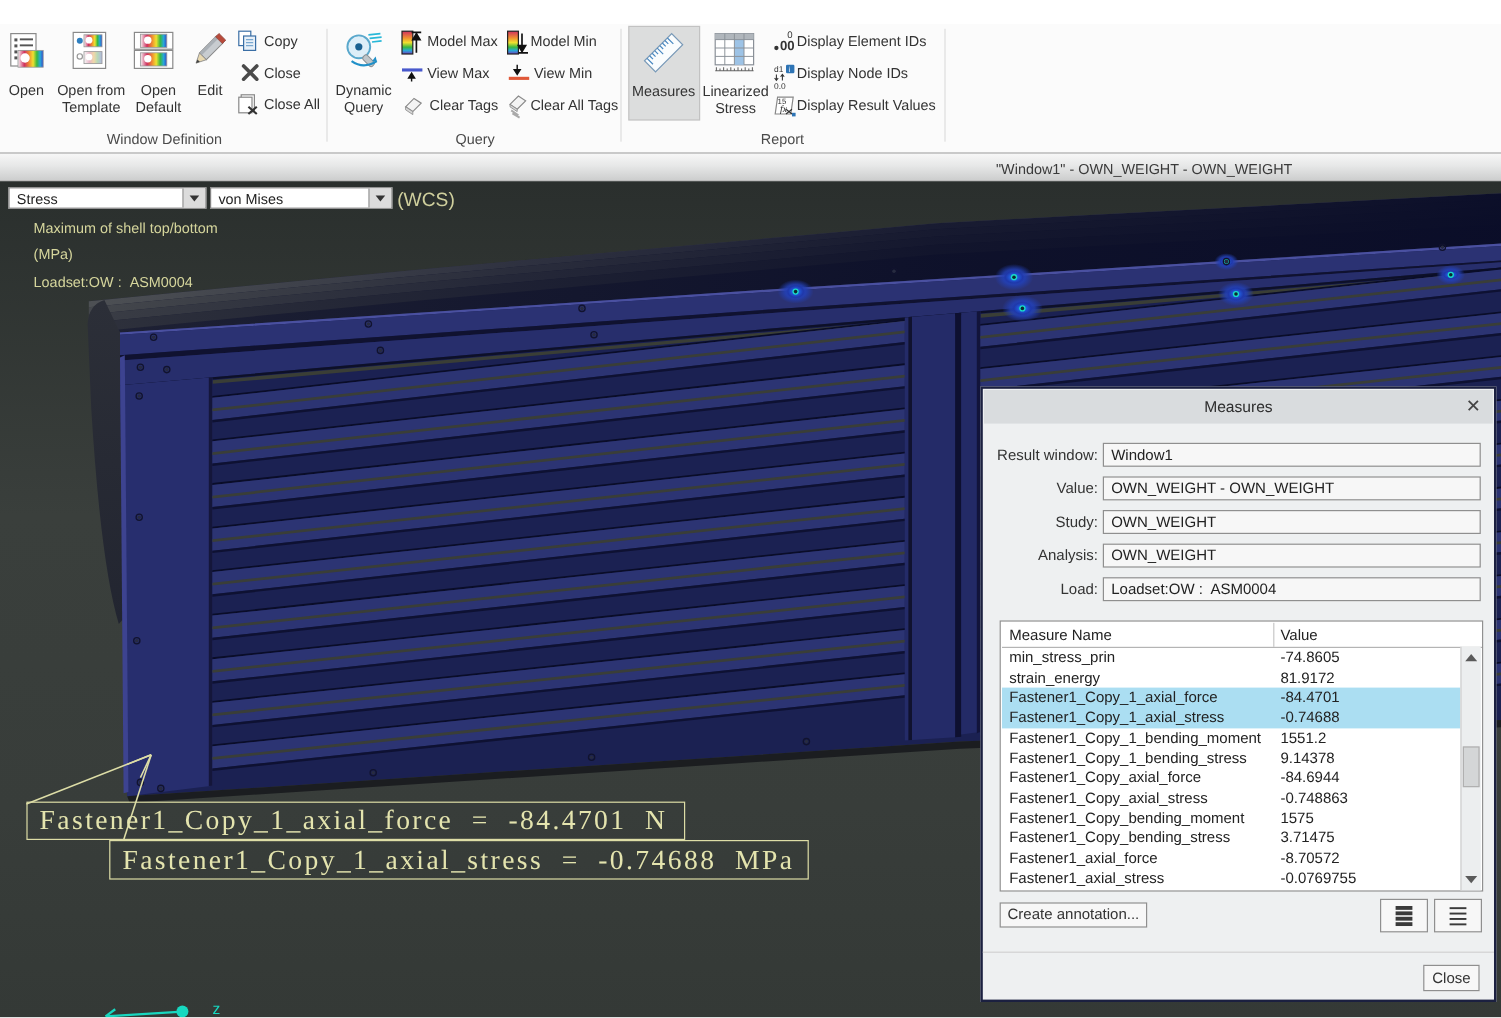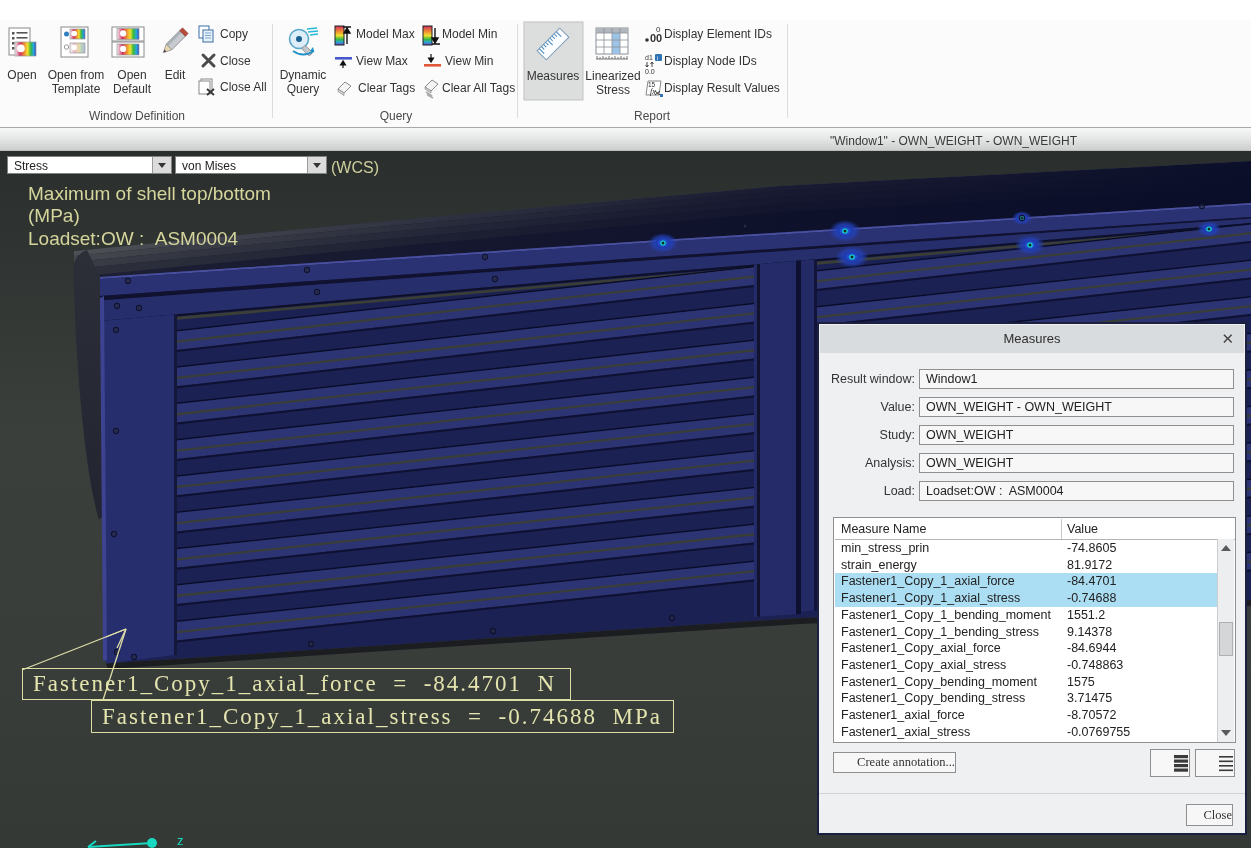--- a/index.html
+++ b/index.html
@@ -30,21 +30,21 @@
     background:linear-gradient(#2a2f2d 0%,#3a3f3c 40%,#383d3a 75%,#343936 100%);}
   #scene{position:absolute;left:0;top:0;}
   .combo{position:absolute;top:5px;height:18px;background:#fff;border:1px solid #828282;
     box-sizing:border-box;font-size:12px;color:#222;}
   .combo .txt{position:absolute;left:6px;top:2px;}
   .combo .arr{position:absolute;right:0;top:0;width:18px;height:16px;background:#dcdcdc;
     border-left:1px solid #9a9a9a;}
   .combo .arr:after{content:"";position:absolute;left:5px;top:6px;border:4px solid transparent;
     border-top:5px solid #333;}
   #wcs{position:absolute;left:331px;top:8px;font-size:16px;color:#cfcf9d;}
-  .ytext{position:absolute;font-size:19px;color:#d5d59c;white-space:nowrap;}
+  .ytext{position:absolute;font-size:12px;color:#d5d59c;white-space:nowrap;}
   .annbox{position:absolute;border:1px solid #ddddA6;color:#e4e4ae;
     font-family:"Liberation Serif",serif;font-size:23px;letter-spacing:2px;
     white-space:nowrap;box-sizing:border-box;}
   
   #dlg{position:absolute;left:817px;top:322px;width:430px;height:513px;
     background:#eef0f1;border:2px solid #1b2040;box-sizing:border-box;}
   #dlg-title{position:absolute;left:1px;top:1px;width:424px;height:28px;background:#d9dcde;
     font-size:13px;color:#2e2e2e;text-align:center;line-height:28px;}
   #dlg-x{position:absolute;right:10px;top:0px;font-size:15px;color:#444;}
   .frow{position:absolute;left:0;width:100%;height:20px;}
@@ -52,21 +52,21 @@
   .fbox{position:absolute;left:100px;top:0;width:315px;height:20px;background:#f7f7f7;
     border:1px solid #8f8f8f;box-sizing:border-box;font-size:12.5px;color:#222;
     line-height:18px;padding-left:6px;white-space:nowrap;}
   #tbl{position:absolute;left:14px;top:193px;width:403px;height:226px;background:#fff;
     border:1px solid #909090;box-sizing:border-box;}
   .trow{position:absolute;left:1px;width:382px;height:17px;font-size:12.5px;color:#222;}
   .tname{position:absolute;left:6px;top:1px;}
   .tval{position:absolute;left:232px;top:1px;}
   #vbar{position:absolute;right:1px;top:21px;width:16px;height:203px;background:#eef0f1;}
   .btn{position:absolute;background:#f7f7f7;border:1px solid #8f8f8f;box-sizing:border-box;
-    font-size:12.5px;color:#333;text-align:right;font-family:Liberation Serif, serif;}
+    font-size:12.5px;color:#333;text-align:center;}
 </style>
 </head>
 <body>
 <div id="app">
 
 
   <div id="ribbon">
     <div class="gsep" style="left:272px;"></div>
     <div class="gsep" style="left:517px;"></div>
     <div class="gsep" style="left:787px;"></div>

